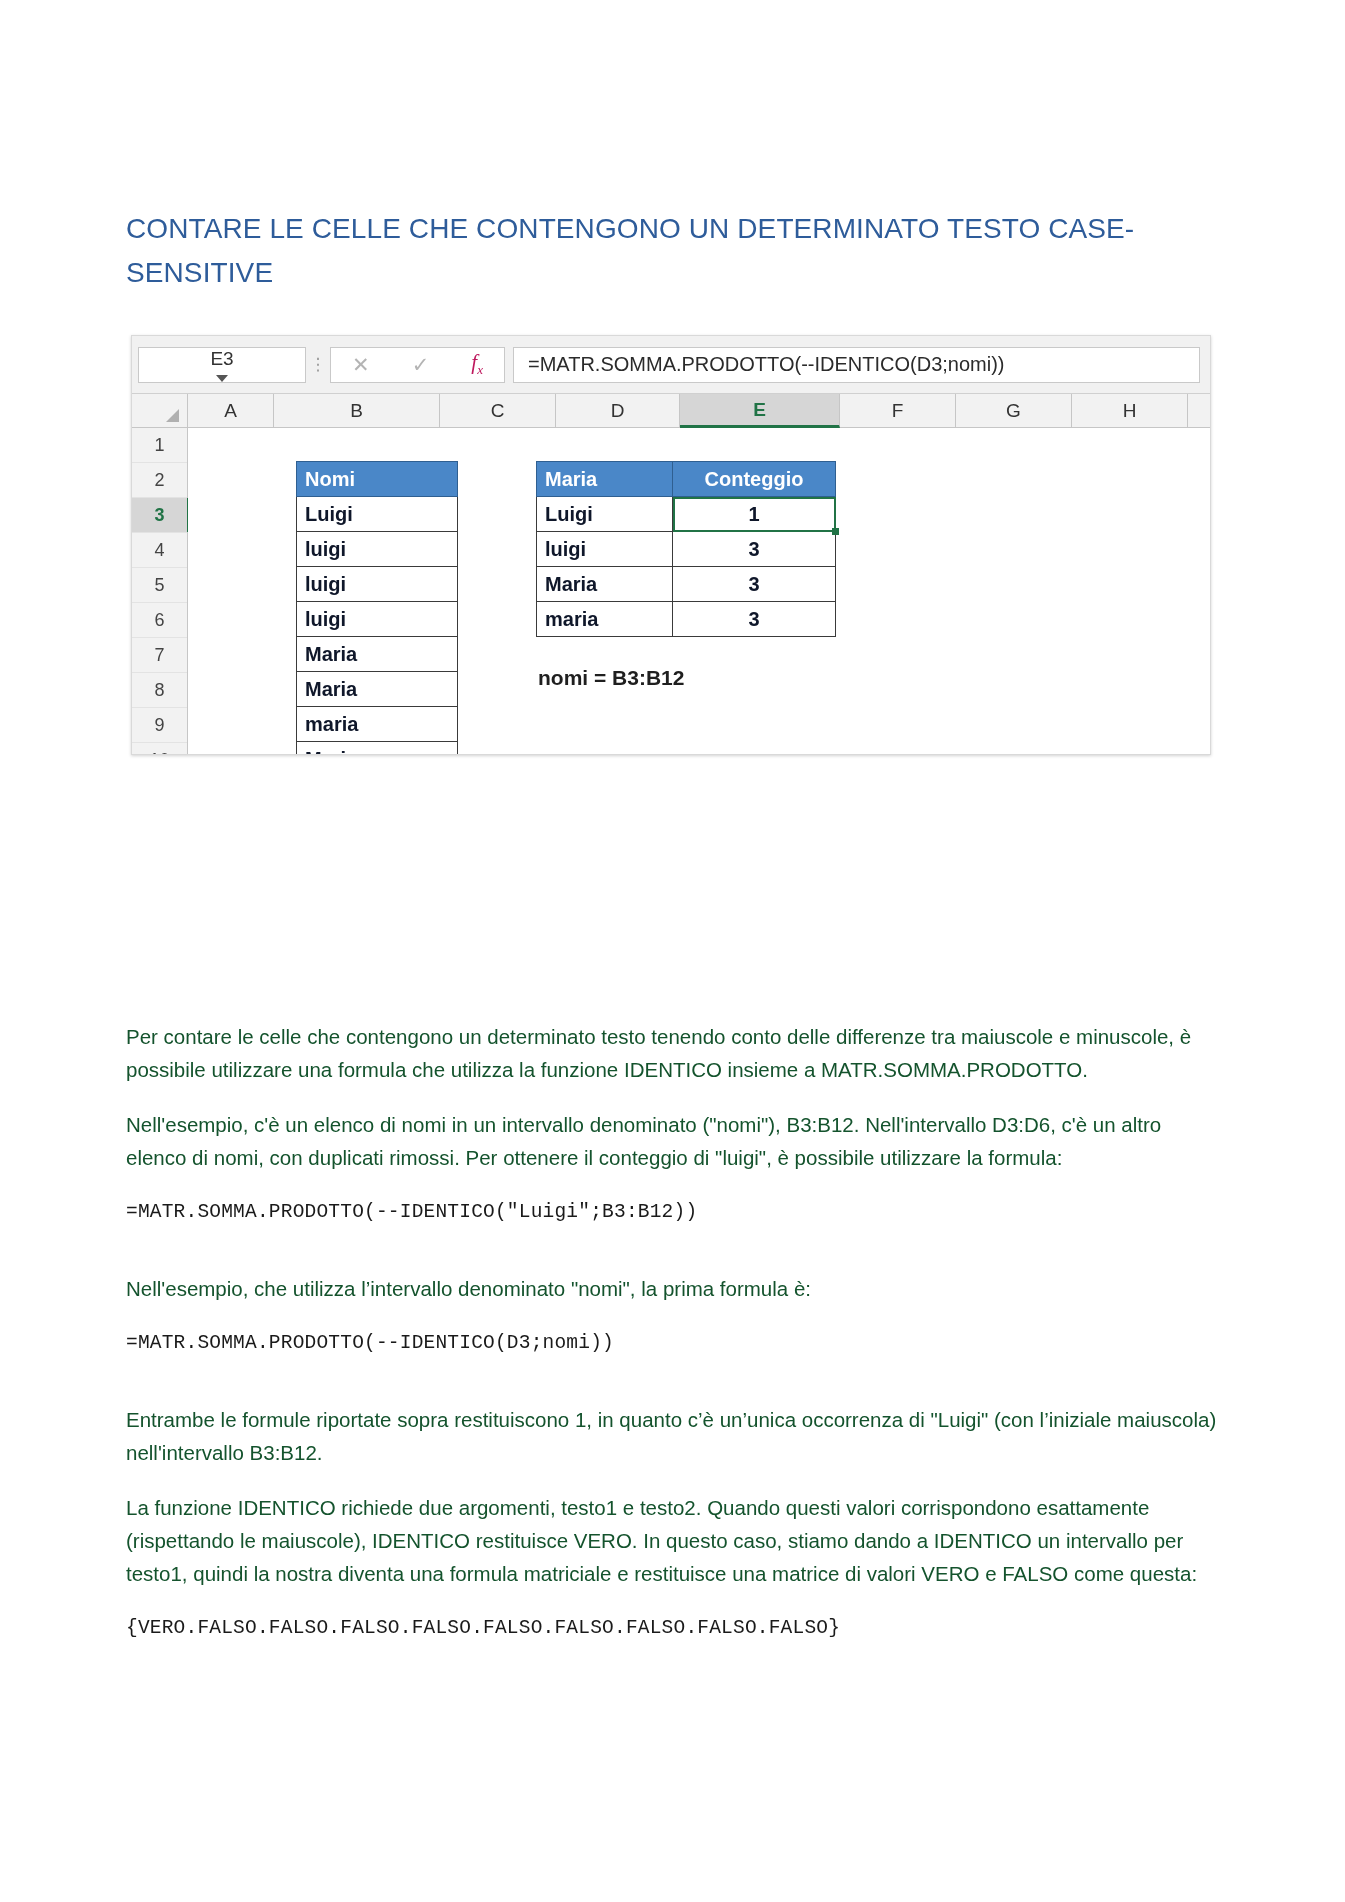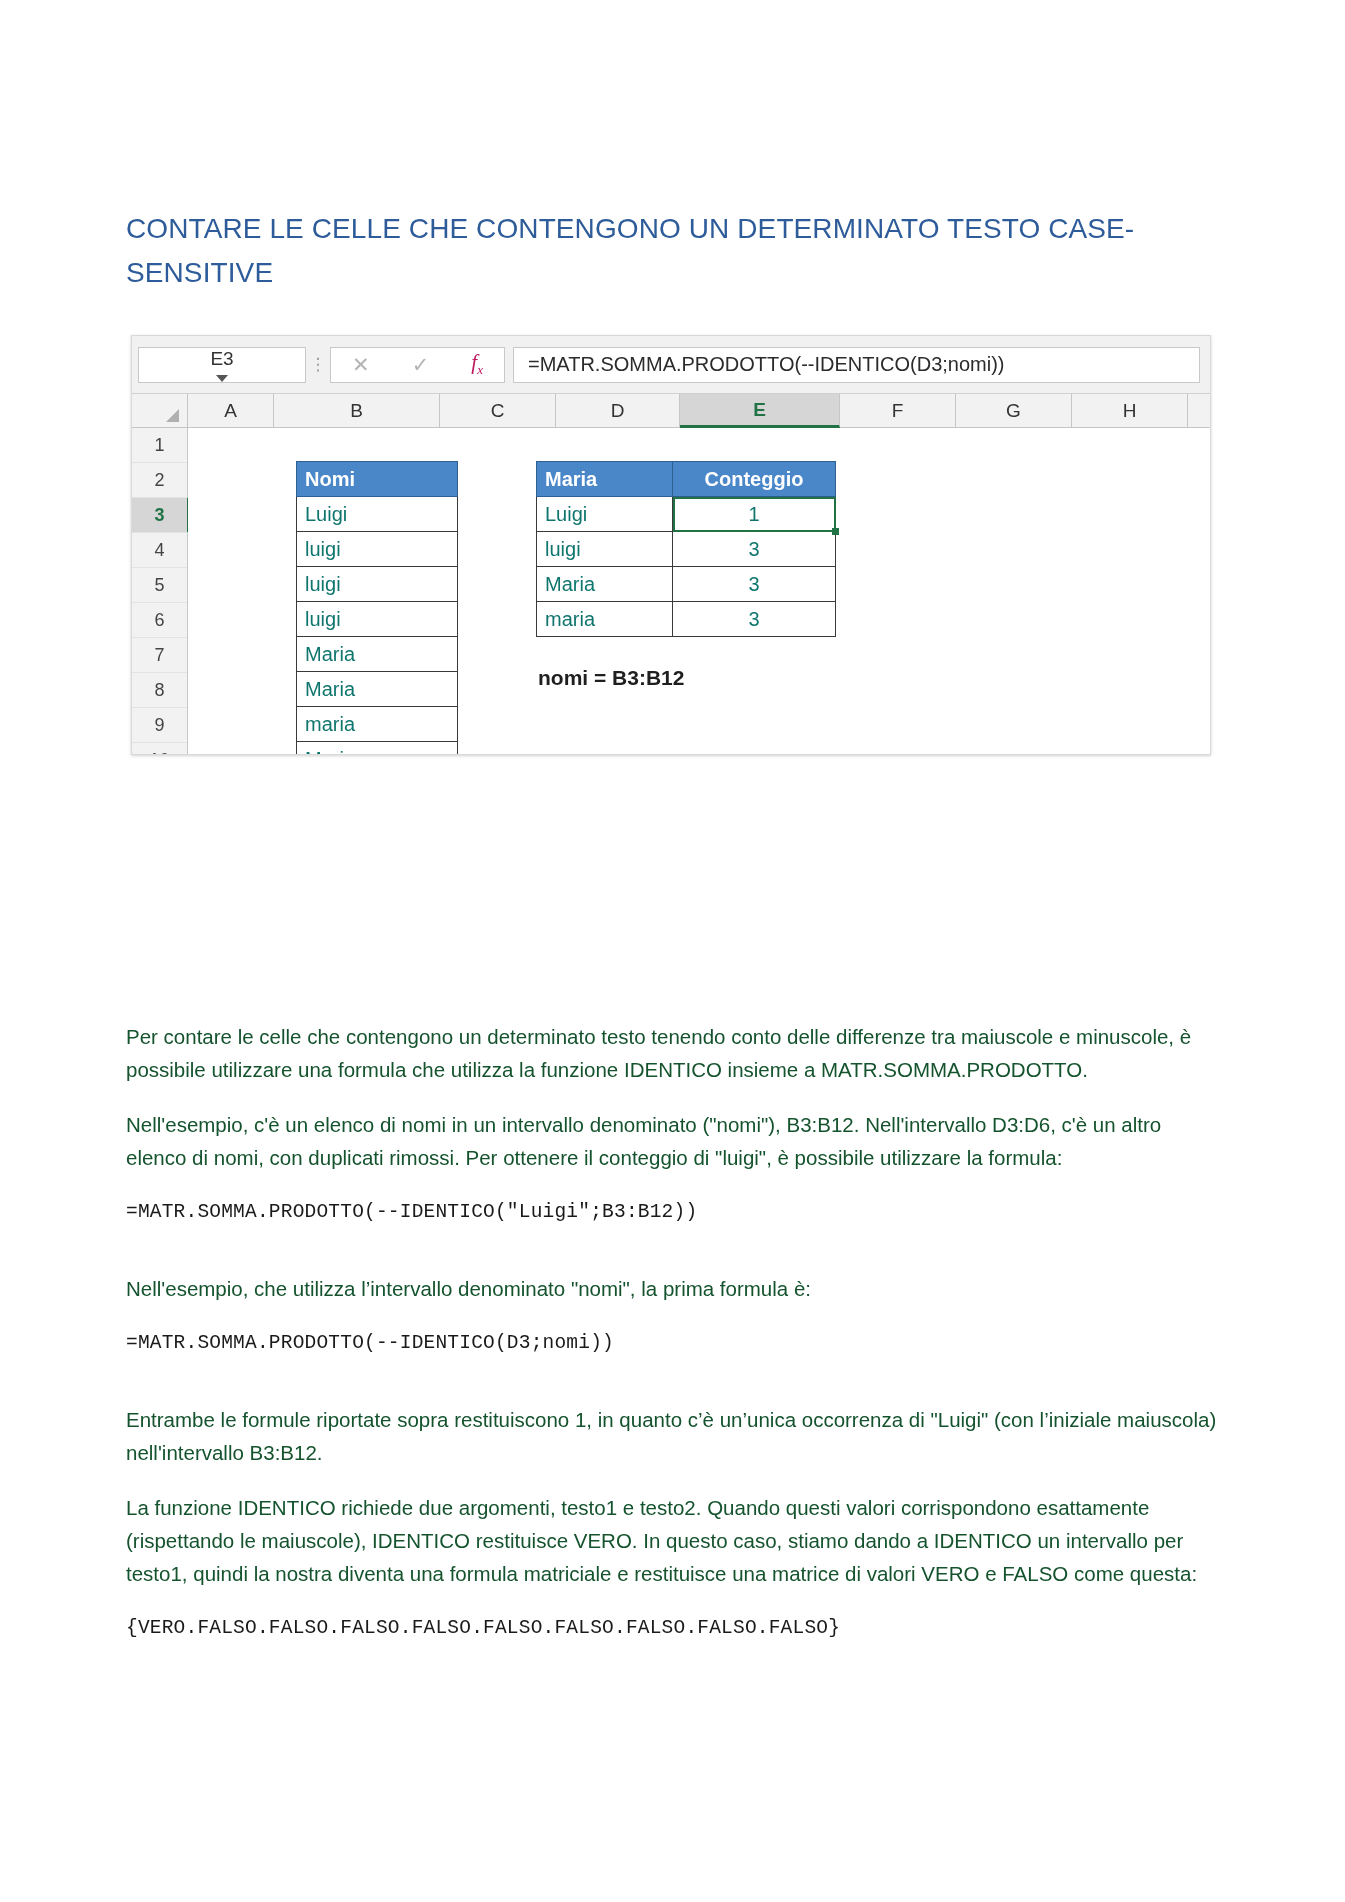--- a/index.html
+++ b/index.html
@@ -181,22 +181,22 @@
   .sheet-area { flex: 1; position: relative; background: #ffffff; }
 
   
   .xtable { position: absolute; border-collapse: collapse; }
   .xtable td, .xtable th {
     border: 1px solid #3a3a3a;
     height: 35px;
     font-size: 20px;
     padding: 0 8px;
     background: #ffffff;
-    color: #0f766e;
-    font-weight: 400;
+    color: #0f172a;
+    font-weight: 700;
     text-align: left;
   }
   .xtable th {
     background: #4a87c8;
     color: #ffffff;
     font-weight: 700;
     border-color: #2f5f91;
   }
   .tbl-nomi { left: 108px; top: 33px; width: 162px; }
   .tbl-nomi td, .tbl-nomi th { width: 162px; }

